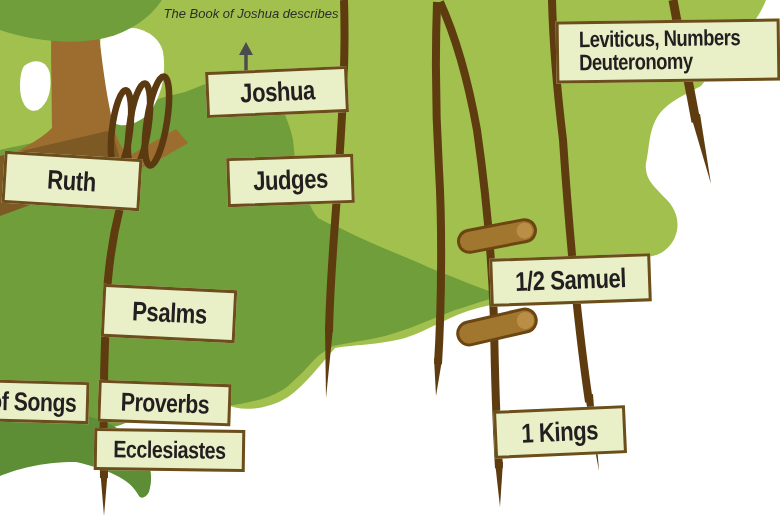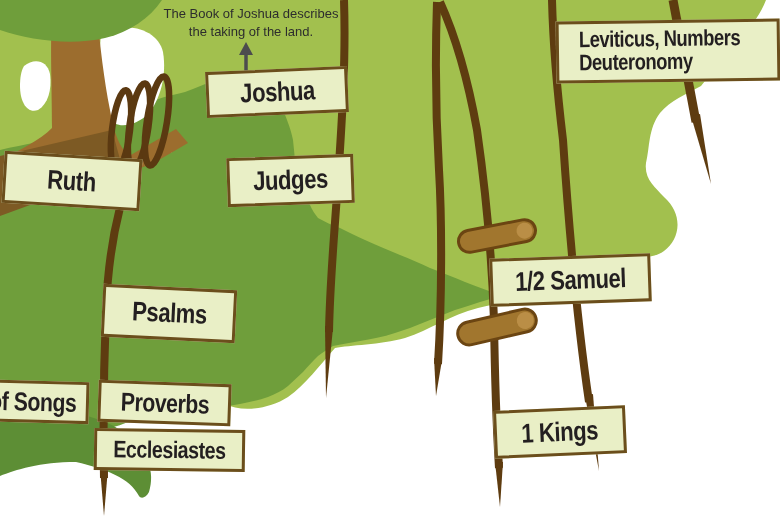--- a/index.html
+++ b/index.html
@@ -5,21 +5,21 @@
   html,body{margin:0;padding:0;background:#fff;}
   .stage{position:relative;width:780px;height:517px;overflow:hidden;background:#fff;
          font-family:"Liberation Sans",sans-serif;}
   .stage svg{position:absolute;left:0;top:0;}
   .label{position:absolute;display:flex;align-items:center;justify-content:center;
          box-sizing:border-box;background:#e9efc6;border:3px solid #6b4e1c;
          color:#231f20;font-weight:bold;letter-spacing:-0.6px;z-index:5;}
   .label .t{display:inline-block;transform:scaleX(0.82);white-space:nowrap;}
   .annotation{position:absolute;left:151px;top:5px;width:200px;text-align:center;
          font-size:13px;line-height:1.4;color:#2d2d2d;z-index:4;}
-  .annotation span{display:block;}
+  .annotation span{display:block;font-style:italic;}
   .lev{flex-direction:column;align-items:flex-start;justify-content:center;
        padding-left:20px;line-height:1.02;}
   .lev .t{transform-origin:left center;}
   .song{justify-content:flex-end;padding-right:10px;}
   .song .t{transform-origin:right center;}
 </style>
 </head>
 <body>
 
 <div class="stage">
@@ -94,21 +94,20 @@
     </g>
 
     <g>
       <path d="M246,53 L246,73" stroke="#4c4c4e" stroke-width="3.5" fill="none"></path>
       <path d="M246,42 L239,55 L253,55 Z" fill="#4c4c4e"></path>
     </g>
   </svg>
 
   <div class="annotation">
     <span>The Book of Joshua describes</span>
-    <span>the taking of the land.</span>
   </div>
 
   <div class="label" style="left:206px;top:69px;width:142px;height:46px;font-size:27px;transform:rotate(-2.5deg);">
     <span class="t">Joshua</span>
   </div>
 
   <div class="label" style="left:227px;top:156px;width:127px;height:49px;font-size:27px;transform:rotate(-2deg);">
     <span class="t">Judges</span>
   </div>
 

